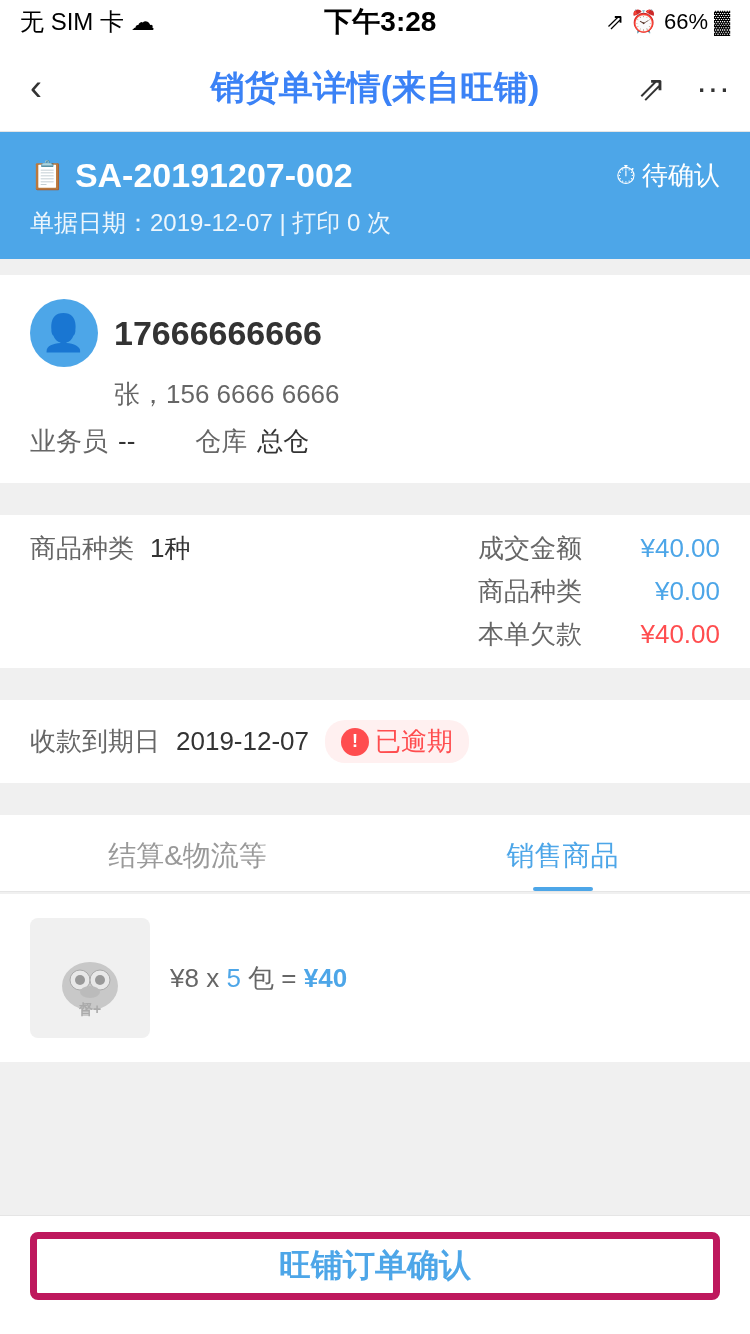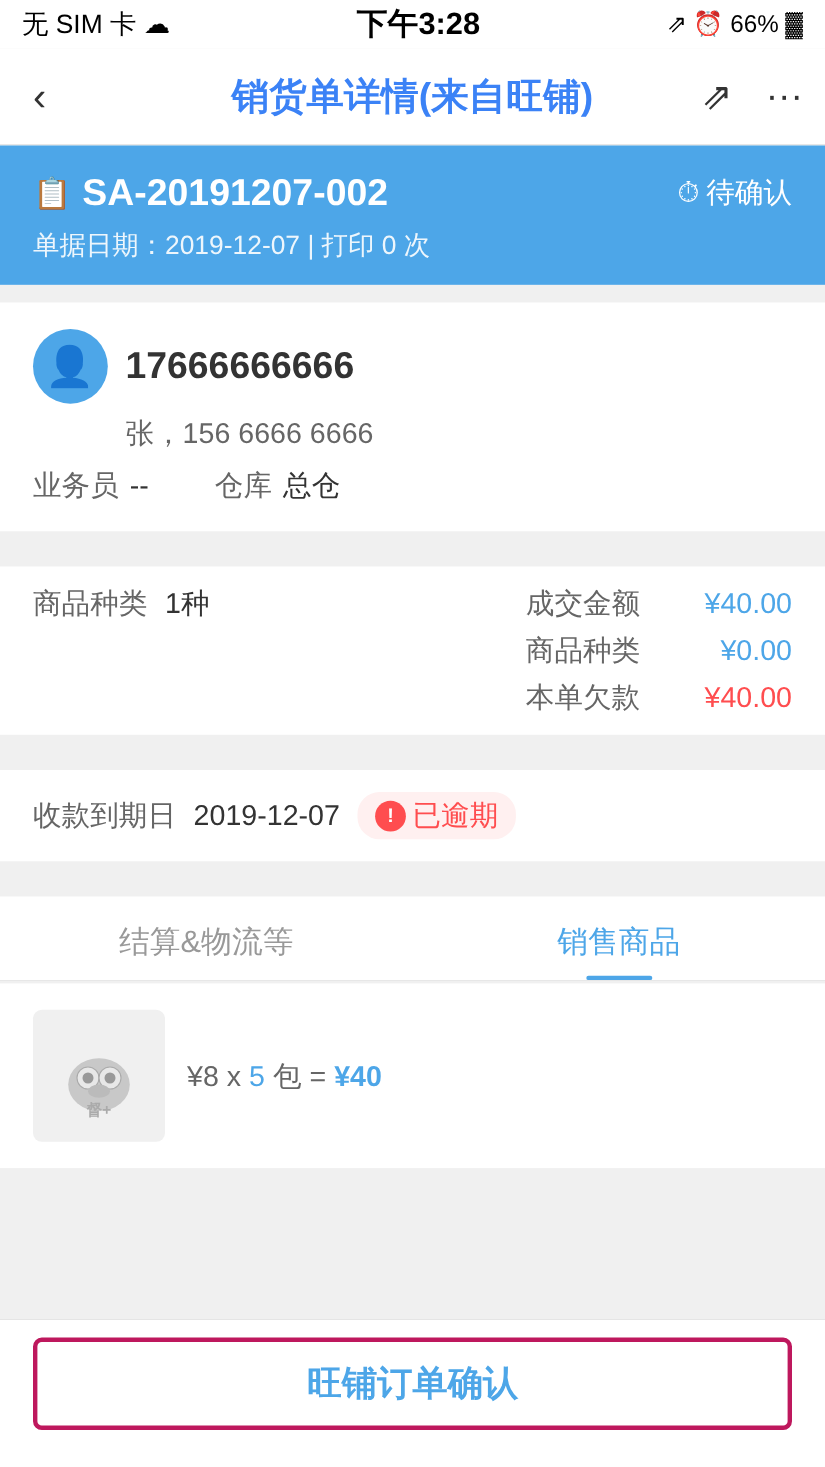--- a/index.html
+++ b/index.html
@@ -332,22 +332,22 @@
       position: fixed;
       bottom: 0;
       left: 0;
       width: 750px;
       background: #fff;
       padding: 16px 30px 34px 30px;
       border-top: 1px solid #e5e5e5;
     }
     .confirm-btn {
       width: 100%;
-      height: 84px;
-      border: 4px solid #be185d;
+      height: 68px;
+      border: 7px solid #be185d;
       border-radius: 8px;
       background: #fff;
       color: #4da6e8;
       font-size: 32px;
       font-weight: 600;
       cursor: pointer;
       display: flex;
       align-items: center;
       justify-content: center;
     }

